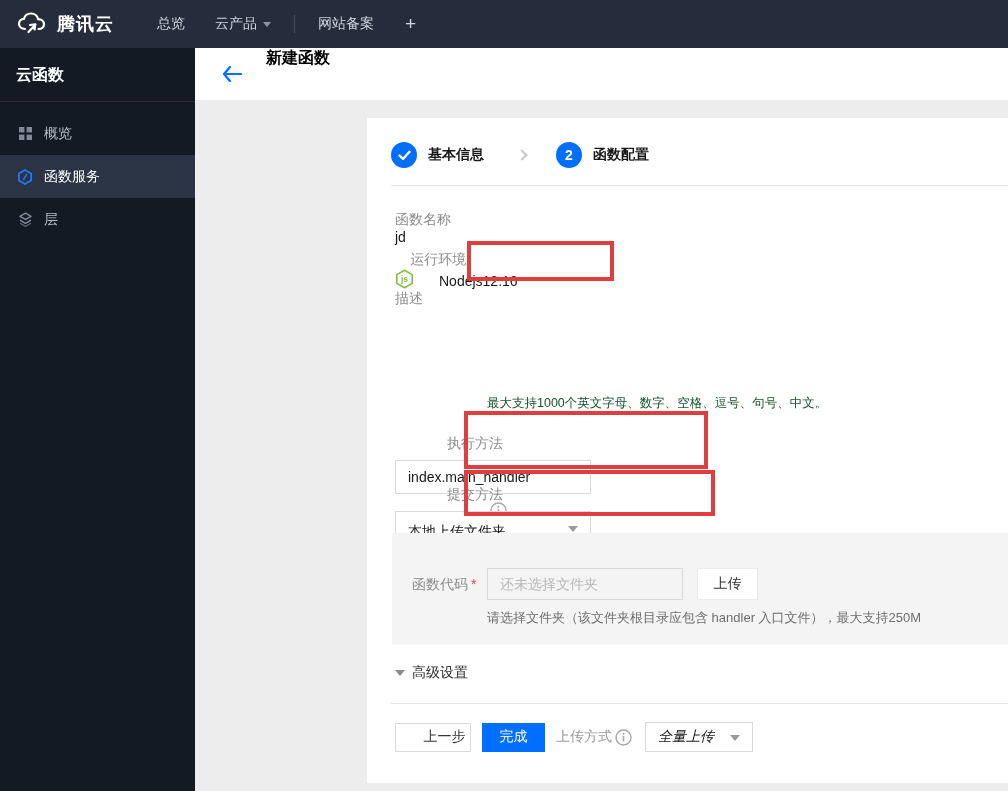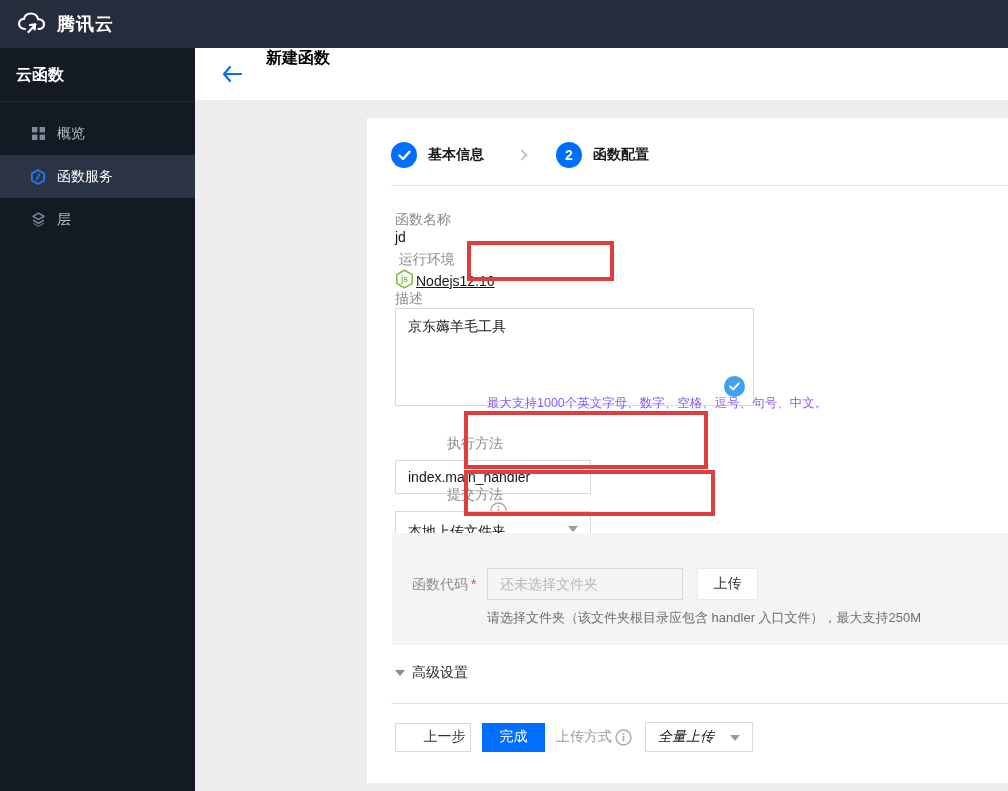--- a/index.html
+++ b/index.html
@@ -16,21 +16,21 @@
     align-items:center; cursor:pointer; }
   .caret-down { width:0; height:0; border-left:4px solid transparent; border-right:4px solid transparent;
     border-top:5px solid #8d95a5; margin-left:6px; }
   .topnav-divider { width:1px; height:18px; background:#454e5f; margin:0 8px; }
   .topnav-plus { color:#cfd4dd; font-size:19px; padding:0 16px; height:48px; display:flex; align-items:center; cursor:pointer; }
 
   
   .sidebar { position:absolute; left:0; top:48px; width:195px; bottom:0; background:#141a23; z-index:20; }
   .sidebar-title { color:#fff; font-size:16px; font-weight:bold; padding:17px 0 15px 16px; }
   .sidebar-sep { height:1px; background:rgba(255,255,255,0.08); }
-  .side-item { height:43px; display:flex; align-items:center; padding-left:30px; gap:11px;
+  .side-item { height:43px; display:flex; align-items:center; padding-left:17px; gap:11px;
     color:#b7bec8; font-size:14px; cursor:pointer; }
   .side-item.active { background:#2b3445; color:#fff; }
   .side-icon { width:16px; height:16px; display:inline-flex; align-items:center; justify-content:center; }
 
   
   .main { position:absolute; left:195px; top:48px; right:0; bottom:0; background:#ededed; }
   .page-header { position:absolute; left:0; top:0; right:0; height:52px; background:#fff;
     display:flex; z-index:10; }
   .back-btn { margin-left:27px; cursor:pointer; display:flex; align-items:center; }
   .page-title { font-size:16px; font-weight:bold; color:#000; margin-left:24px; }
@@ -45,28 +45,28 @@
   .step-chevron { width:8px; height:8px; border-top:2px solid #c9c9c9; border-right:2px solid #c9c9c9;
     transform:rotate(45deg); margin:0 30px 0 34px; }
   .steps-line { position:absolute; left:24px; right:0; top:67px; height:1px; background:#e5e5e5; }
 
   .frow { position:absolute; left:28px; display:flex;flex-direction:column; }
   .flabel { width:92px; color:#8b8b8b; font-size:14px; flex:none; }
   .fvalue { color:#181818; font-size:14px; }
 
   .row-name { top:93px; }
   .row-runtime { top:133px; align-items:center; }
-  .runtime-val { display:flex; align-items:center; gap:2px;text-decoration:underline; }
+  .runtime-val { display:flex; align-items:center; gap:25px; }
   .row-desc { top:172px; }
   .desc-box { position:relative; width:359px; height:98px; border:1px solid #d9d9d9; background:#fff; }
   .desc-box textarea { width:100%; height:100%; border:none; outline:none; resize:none;
     font-family:inherit; font-size:14px; color:#181818; padding:9px 12px; background:transparent; }
   .ok-badge { position:absolute; right:8px; bottom:8px; width:21px; height:21px; border-radius:50%;
     background:#42a0f0; display:flex; align-items:center; justify-content:center; }
-  .desc-hint { position:absolute; left:120px; top:277px; font-size:12.5px; color:#8b5cf6; }
+  .desc-hint { position:absolute; left:120px; top:277px; font-size:12.5px; color:#14532d; }
 
   .row-handler { top:308px; align-items:center; }
   .row-submit { top:359px; align-items:center; }
   .txt-input { width:196px; height:34px; border:1px solid #d9d9d9; background:#fff; padding:0 12px;
     font-family:inherit; font-size:14px; color:#181818; outline:none; }
   .flabel.mid { line-height:34px; }
   .select-box { position:relative; width:196px; height:42px; border:1px solid #d9d9d9; background:#fff;
     display:flex; align-items:center; padding:0 12px; cursor:pointer; }
   .select-caret { position:absolute; right:12px; top:14px; width:0; height:0;
     border-left:5px solid transparent; border-right:5px solid transparent; border-top:6px solid #9b9b9b; }
@@ -110,20 +110,30 @@
 
 <div class="topbar">
   <div class="brand">
     <span>
       <svg width="32" height="22" viewBox="0 0 32 22" fill="none">
         <path d="M9 17 C5.5 17 3 14.8 3 11.8 C3 9 5.2 7 8 6.8 C8.8 3.5 11.7 1.5 15 1.5 C18.6 1.5 21.5 3.9 22.2 7.2 C25.5 7.2 28 9.4 28 12.3 C28 15 25.7 17 22.5 17" stroke="#fff" stroke-width="2.2" stroke-linecap="round"></path>
         <path d="M12.5 20 L19.5 12.5 M14 13 L19.2 12.3 L18.6 17.5" stroke="#fff" stroke-width="2.2" stroke-linecap="round" stroke-linejoin="round"></path>
       </svg>
     </span>
     <span class="brand-text">腾讯云</span>
+  </div>
+  <div class="topnav">
+    <div class="topnav-item">总览</div>
+    <div class="topnav-item">
+      <span>云产品</span>
+      <span class="caret-down"></span>
+    </div>
+    <div class="topnav-divider"></div>
+    <div class="topnav-item">网站备案</div>
+    <div class="topnav-plus">+</div>
   </div>
 </div>
 
 <div class="sidebar">
   <div class="sidebar-title">云函数</div>
   <div class="sidebar-sep"></div>
   <div style="height:10px"></div>
   <div class="side-item">
     <span class="side-icon">
       <svg width="15" height="15" viewBox="0 0 15 15">
@@ -195,28 +205,20 @@
             <polygon points="9.5,1.2 17.2,5.6 17.2,14.4 9.5,18.8 1.8,14.4 1.8,5.6" stroke="#7fbf3f" stroke-width="1.6" fill="none" stroke-linejoin="round"></polygon>
             <text x="9.5" y="13.4" text-anchor="middle" font-size="8.5" font-family="Liberation Sans, sans-serif" font-weight="bold" fill="#7fbf3f">js</text>
           </svg>
         </span>
         <span>Nodejs12.16</span>
       </span>
     </div>
 
     <div class="frow row-desc">
       <span class="flabel">描述</span>
-      <span class="desc-box">
-        <textarea spellcheck="false" style="">京东薅羊毛工具</textarea>
-        <span class="ok-badge">
-          <svg width="11" height="9" viewBox="0 0 11 9" fill="none">
-            <path d="M1.2 4.5 L4.2 7.4 L9.8 1.4" stroke="#fff" stroke-width="2" stroke-linecap="round" stroke-linejoin="round"></path>
-          </svg>
-        </span>
-      </span>
     </div>
     <div class="desc-hint">最大支持1000个英文字母、数字、空格、逗号、句号、中文。</div>
 
     <div class="frow row-handler">
       <span class="flabel mid">执行方法</span>
       <input class="txt-input" type="text" value="index.main_handler" style="">
       <span class="info-icon">
         <svg width="17" height="17" viewBox="0 0 17 17" fill="none" style="margin-top:8px">
           <circle cx="8.5" cy="8.5" r="7.5" stroke="#a8a8a8" stroke-width="1.4"></circle>
           <rect x="7.7" y="7" width="1.6" height="5.3" fill="#a8a8a8"></rect>

